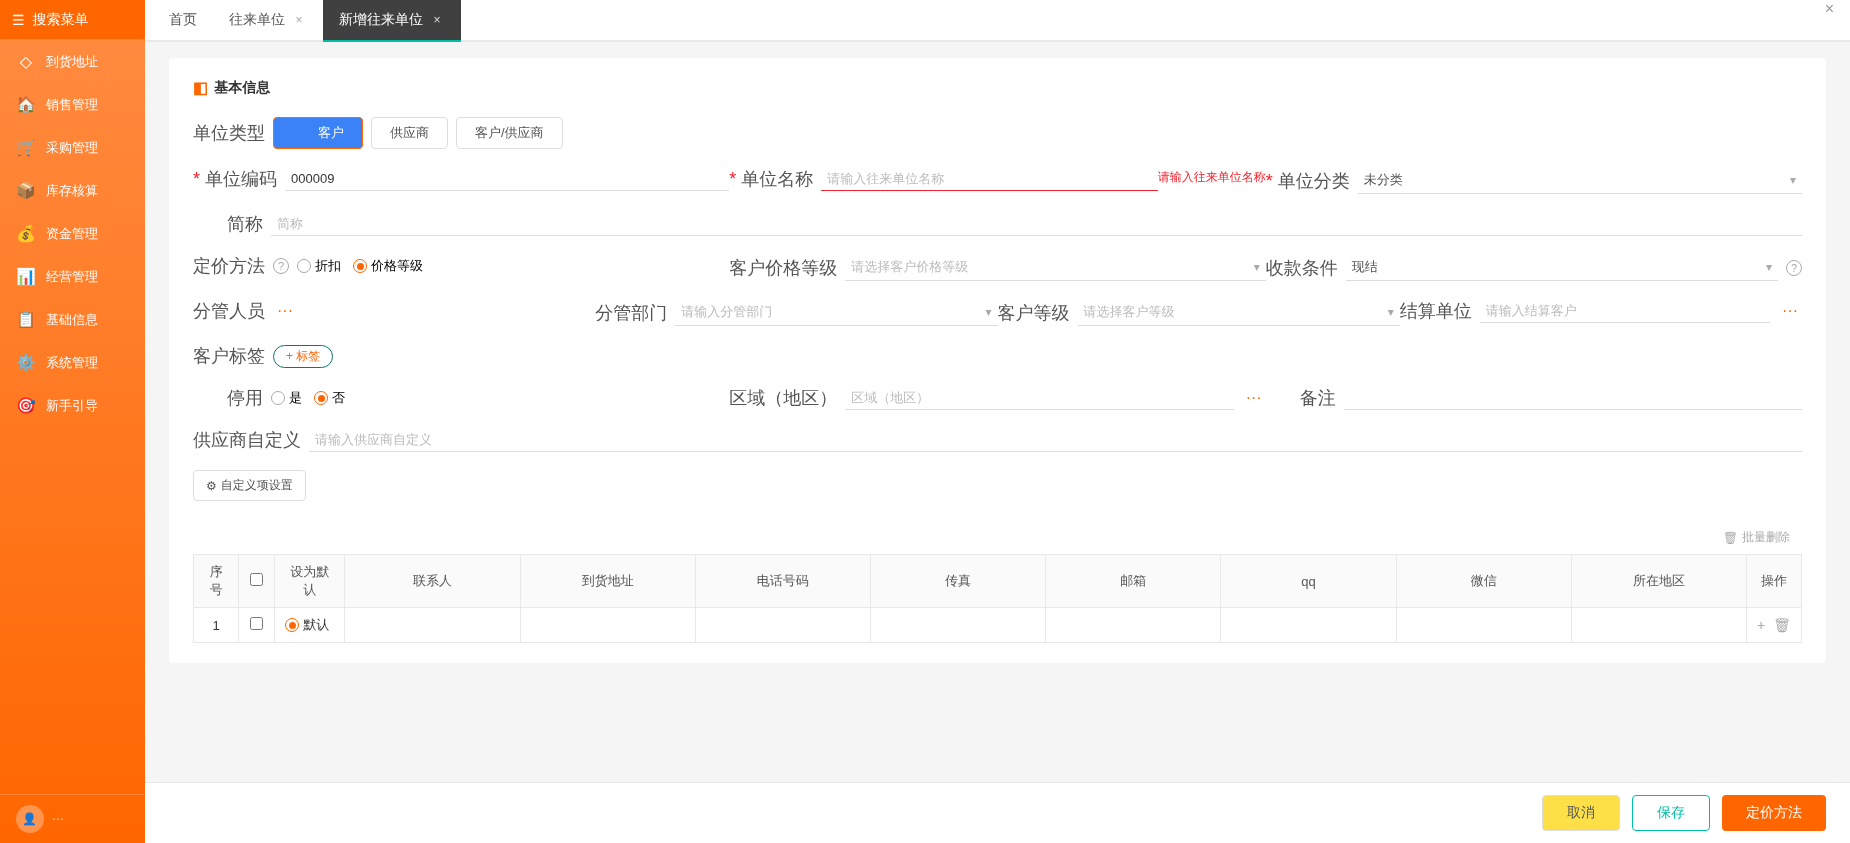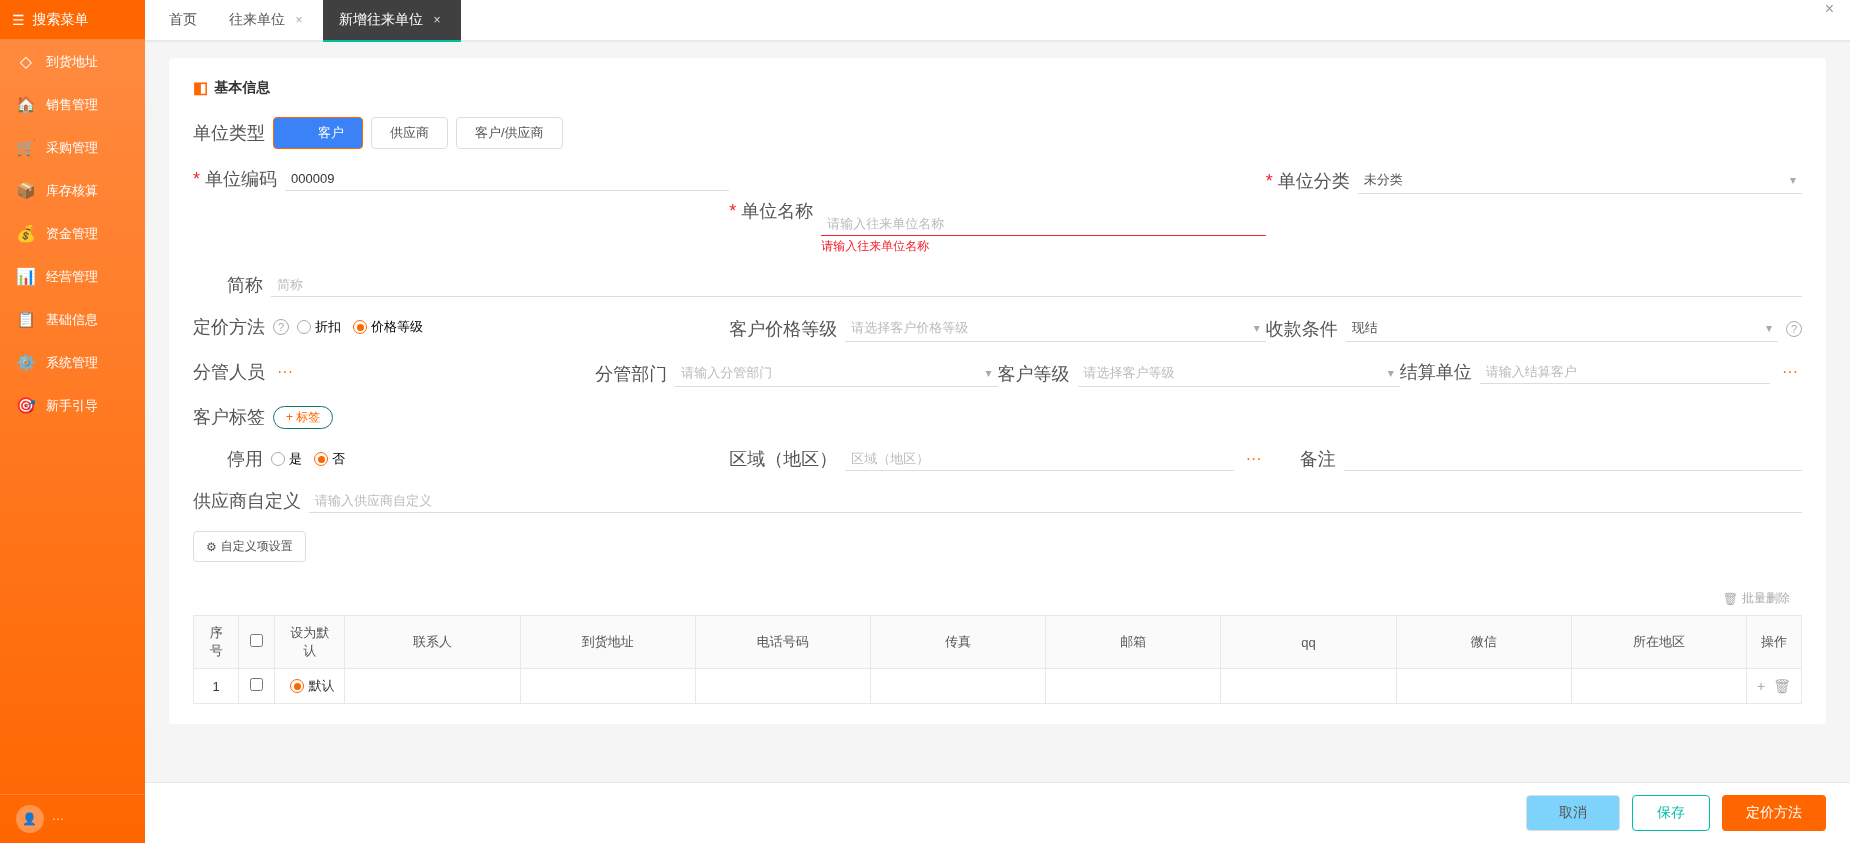--- a/index.html
+++ b/index.html
@@ -320,24 +320,24 @@
     .bottom-bar {
       background: #fff;
       border-top: 1px solid #e8e8e8;
       padding: 12px 24px;
       display: flex;
       justify-content: flex-end;
       gap: 12px;
       flex-shrink: 0;
     }
     .btn-cancel {
-      padding: 8px 32px;
+      padding: 8px 24px;
       border: 1px solid #ddd;
       border-radius: 4px;
-      background: #7dd3fc;
+      background: #fde047;
       color: #555;
       cursor: pointer;
       font-size: 14px;
     }
     .btn-save {
       padding: 8px 24px;
       border: 1px solid #00bfa5;
       border-radius: 4px;
       background: #fff;
       color: #00bfa5;
@@ -363,23 +363,22 @@
       color: #555;
       font-size: 12px;
       display: inline-flex;
       align-items: center;
       gap: 4px;
       margin-bottom: 12px;
     }
 
     .input-with-error {
       display: flex;
-      flex-direction: column;
+      flex-direction: row;
       flex: 1;
-      margin-top: 45px;
     }
 
     .form-bg {
       background: #fff;
       border-radius: 4px;
       padding: 20px 24px;
       margin-bottom: 12px;
     }
   </style>
 </head>
@@ -635,21 +634,21 @@
               <th>操作</th>
             </tr>
           </thead>
           <tbody>
             <tr>
               <td>1</td>
               <td>
                 <input type="checkbox" style="">
               </td>
               <td>
-                <label class="radio-item" style="justify-content:flex-end;">
+                <label class="radio-item" style="justify-content:flex-start;">
                   <div class="radio-circle selected"></div>
                   <span>默认</span>
                 </label>
               </td>
               <td><input type="text" style="border: none; outline: none; width: 100%; font-size: 13px;"></td>
               <td><input type="text" style="border: none; outline: none; width: 100%; font-size: 13px;"></td>
               <td><input type="text" style="border: none; outline: none; width: 100%; font-size: 13px;"></td>
               <td><input type="text" style="border: none; outline: none; width: 100%; font-size: 13px;"></td>
               <td><input type="text" style="border: none; outline: none; width: 100%; font-size: 13px;"></td>
               <td><input type="text" style="border: none; outline: none; width: 100%; font-size: 13px;"></td>

